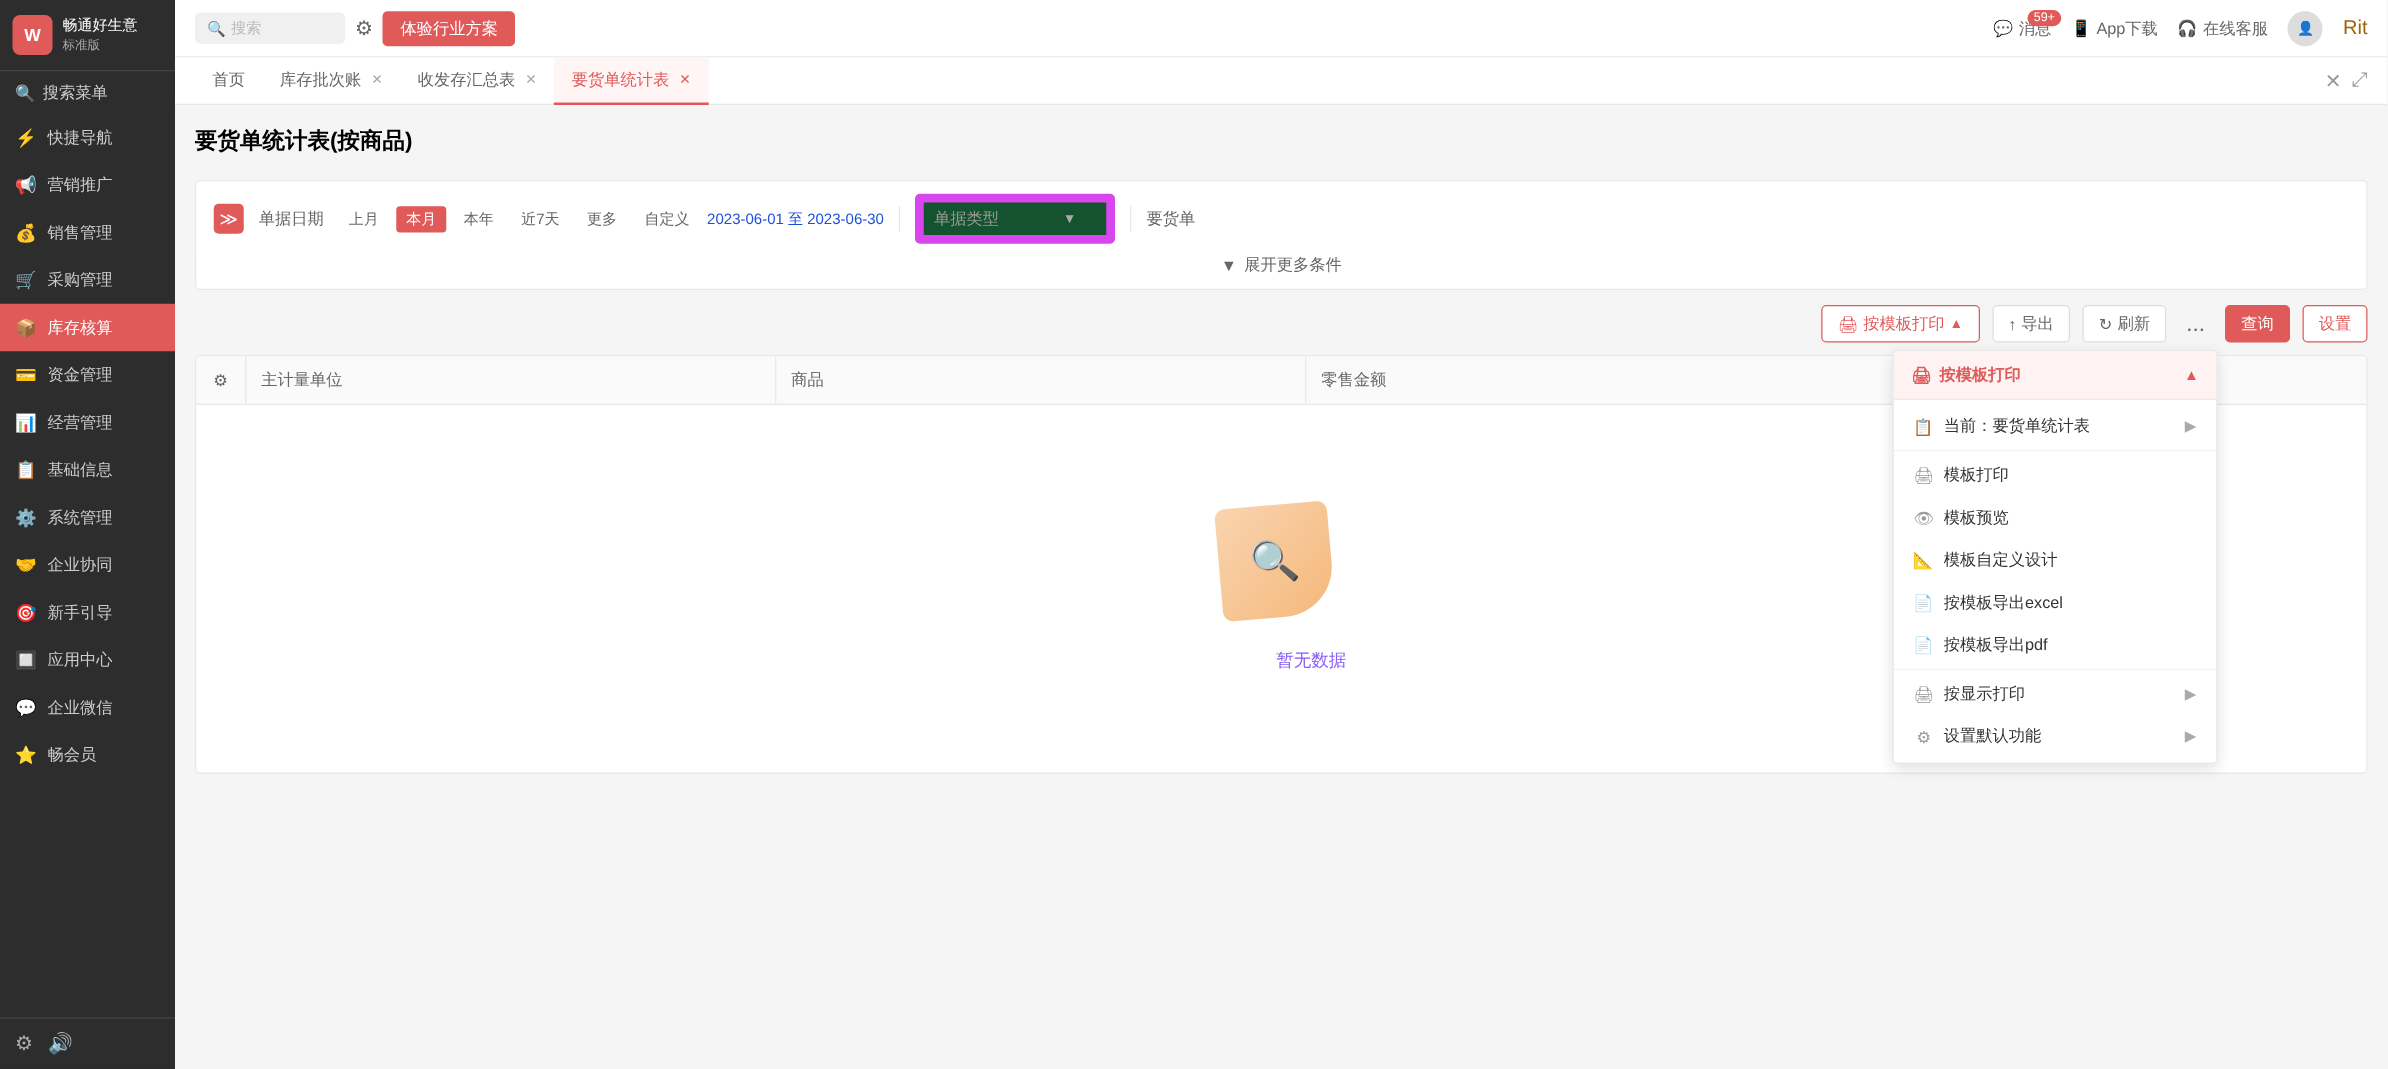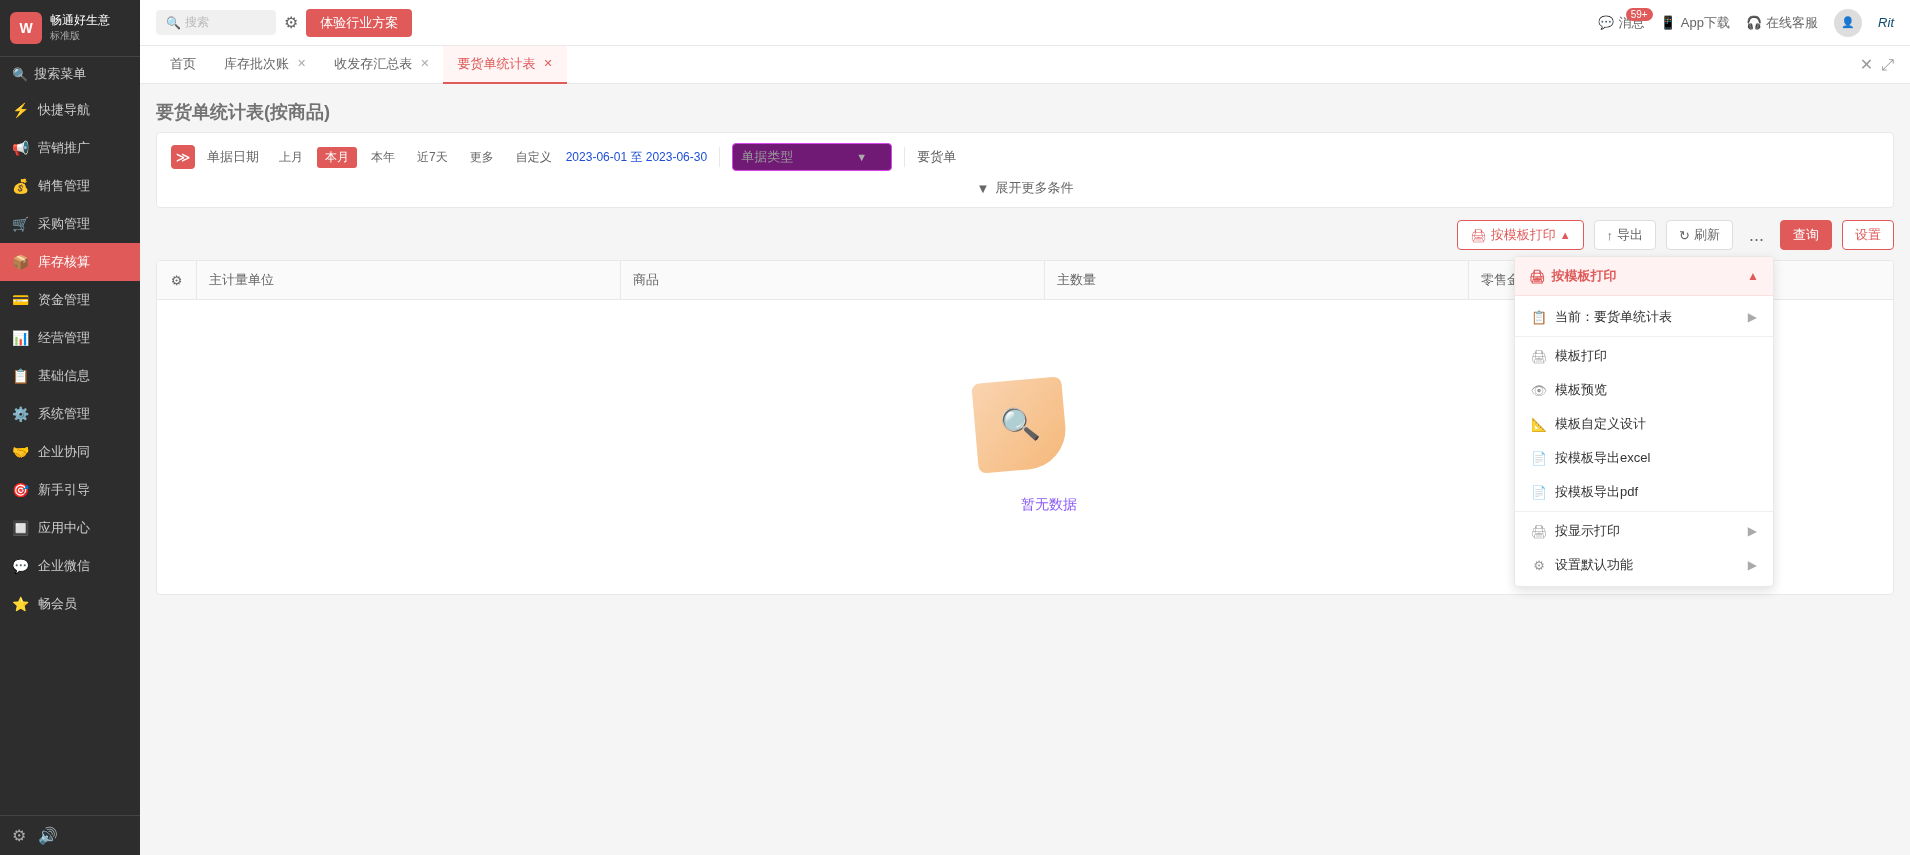--- a/index.html
+++ b/index.html
@@ -51,21 +51,21 @@
     .trial-btn {
       background: #e05a5a; color: white; border: none; border-radius: 4px; padding: 5px 14px;
       font-size: 13px; cursor: pointer;
     }
     .header-right { display: flex; align-items: center; gap: 16px; }
     .header-msg { display: flex; align-items: center; gap: 4px; color: #666; font-size: 13px; cursor: pointer; position: relative; }
     .badge { background: #e05a5a; color: white; border-radius: 10px; font-size: 10px; padding: 1px 5px; position: absolute; top: -6px; right: -8px; }
     .header-app { display: flex; align-items: center; gap: 4px; color: #666; font-size: 13px; cursor: pointer; }
     .header-service { display: flex; align-items: center; gap: 4px; color: #666; font-size: 13px; cursor: pointer; }
     .avatar { width: 28px; height: 28px; background: #ddd; border-radius: 50%; display: flex; align-items: center; justify-content: center; font-size: 11px; color: #888; cursor: pointer; }
-    .username { color: #0c4a6e; font-size: 13px; cursor: pointer; font-style: italic; }
+    .username { color: #a16207; font-size: 16px; cursor: pointer; }
 
     
     .tabs {
       background: #fff; border-bottom: 1px solid #e8e8e8; display: flex; align-items: center;
       padding: 0 16px; height: 38px; gap: 0;
     }
     .tab-item {
       display: flex; align-items: center; gap: 4px; padding: 0 14px; height: 38px;
       font-size: 13px; color: #666; cursor: pointer; border-bottom: 2px solid transparent;
       white-space: nowrap;
@@ -73,40 +73,40 @@
     .tab-item.active { color: #e05a5a; border-bottom: 2px solid #e05a5a; background: #fff5f5; }
     .tab-close { font-size: 11px; color: #aaa; margin-left: 4px; cursor: pointer; }
     .tabs-right { margin-left: auto; display: flex; align-items: center; gap: 8px; }
     .tab-window-btn { font-size: 16px; color: #999; cursor: pointer; background: none; border: none; }
 
     
     .content {
       flex: 1; padding: 16px; overflow: auto; position: relative;
     }
     .page-title {
-      font-size: 18px; font-weight: bold; color: #737373; margin-bottom: 8px;
+      font-size: 18px; font-weight: bold; color: #000000; margin-bottom: 20px;
     }
 
     
     .filter-bar {
       background: #fff; border: 1px solid #e8e8e8; border-radius: 4px; padding: 10px 14px; margin-bottom: 12px;
     }
     .filter-row { display: flex; align-items: center; gap: 12px; flex-wrap: wrap; }
     .filter-label { color: #666; font-size: 13px; }
     .filter-expand-btn {
       background: #e05a5a; color: white; border: none; border-radius: 4px;
       width: 24px; height: 24px; font-size: 14px; cursor: pointer; display: flex; align-items: center; justify-content: center;
     }
     .date-tabs { display: flex; gap: 6px; align-items: center; }
     .date-tab { padding: 2px 8px; font-size: 12px; color: #666; cursor: pointer; border-radius: 3px; }
     .date-tab.active { background: #e05a5a; color: white; border-radius: 3px; }
     .date-range { font-size: 12px; color: #1d4ed8; }
     .select-box {
-      border: 1px solid #d946ef; border-radius: 4px; padding: 4px 24px 4px 8px; font-size: 13px;
-      background: #701a75; color: #333; min-width: 160px; position: relative; cursor: pointer;
+      border: 7px solid #d946ef; border-radius: 4px; padding: 4px 24px 4px 8px; font-size: 13px;
+      background: #14532d; color: #333; min-width: 160px; position: relative; cursor: pointer;
       display: flex; align-items: center; justify-content: space-between;
     }
     .select-placeholder { color: #999; }
     .filter-divider { width: 1px; height: 20px; background: #e8e8e8; }
     .expand-more {
       display: flex; align-items: center; justify-content: center; margin-top: 8px;
       gap: 6px; color: #666; font-size: 13px; cursor: pointer;
     }
 
     
@@ -404,21 +404,20 @@
       </div>
     </div>
 
     <div class="table-container">
       <div class="table-header">
         <div class="th" style="display:flex;align-items:center;justify-content:center;">
           <span>⚙</span>
         </div>
         <div class="th">主计量单位</div>
         <div class="th">商品</div>
-        <div class="th">主数量</div>
         <div class="th">零售金额</div>
       </div>
 
       <div class="empty-state">
         <div class="empty-illustration">
           <div style="width:90px;height:90px;background:linear-gradient(135deg,#f9d4b0,#f5b87a);border-radius:8px 8px 40px 8px;display:flex;align-items:center;justify-content:center;font-size:32px;transform:rotate(-5deg);">
             <span>🔍</span>
           </div>
         </div>
         <div class="empty-text">暂无数据</div>

